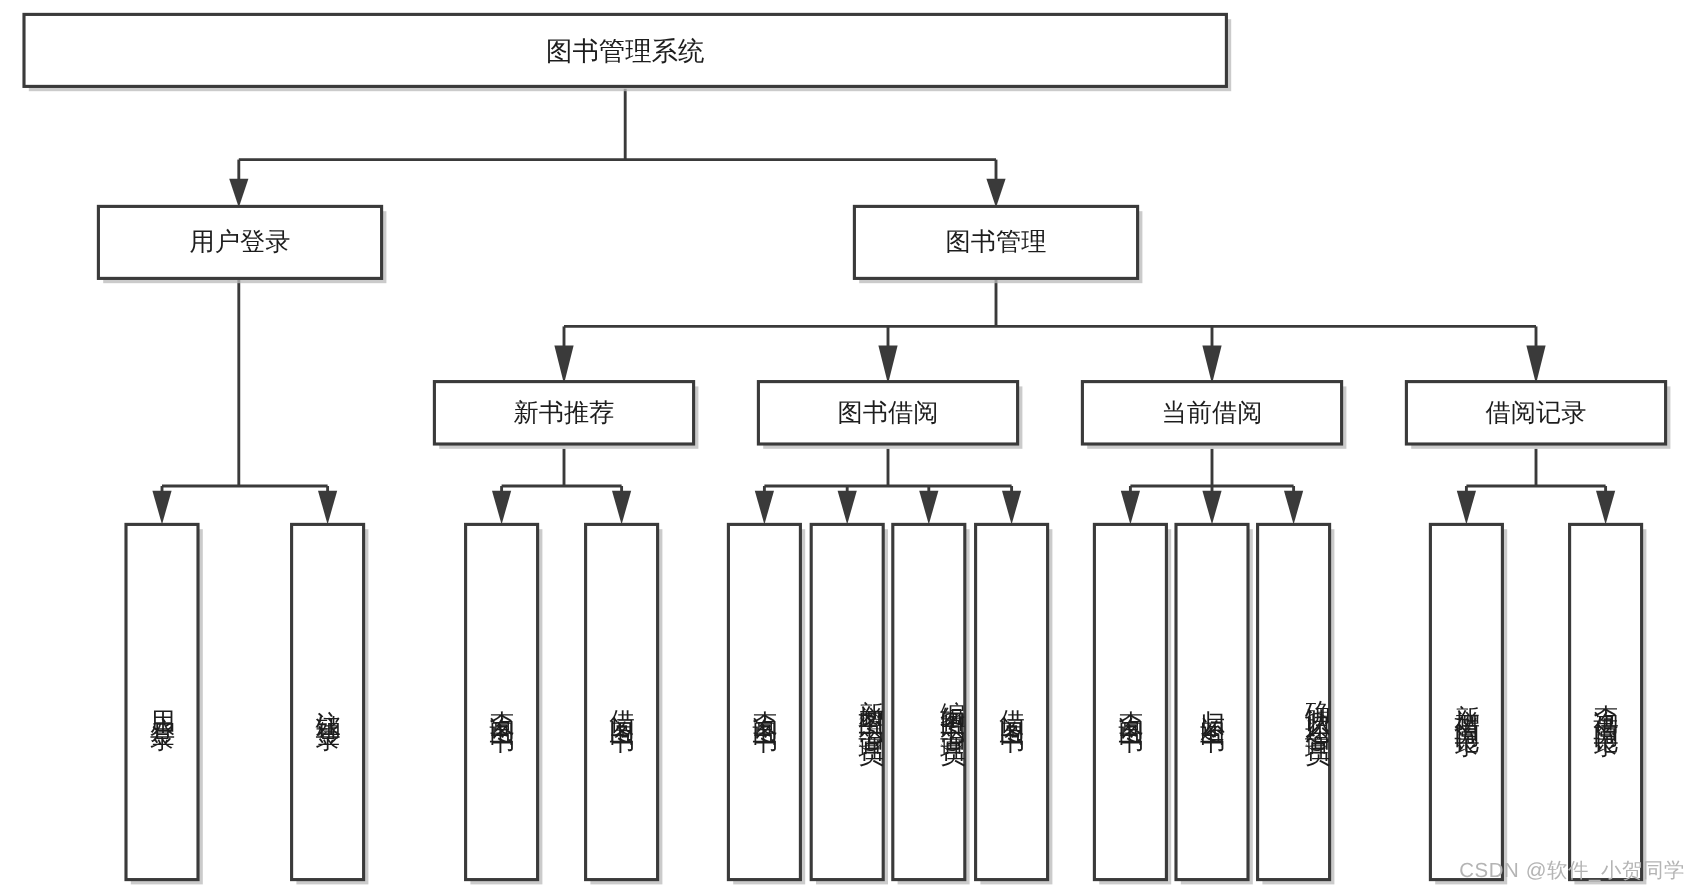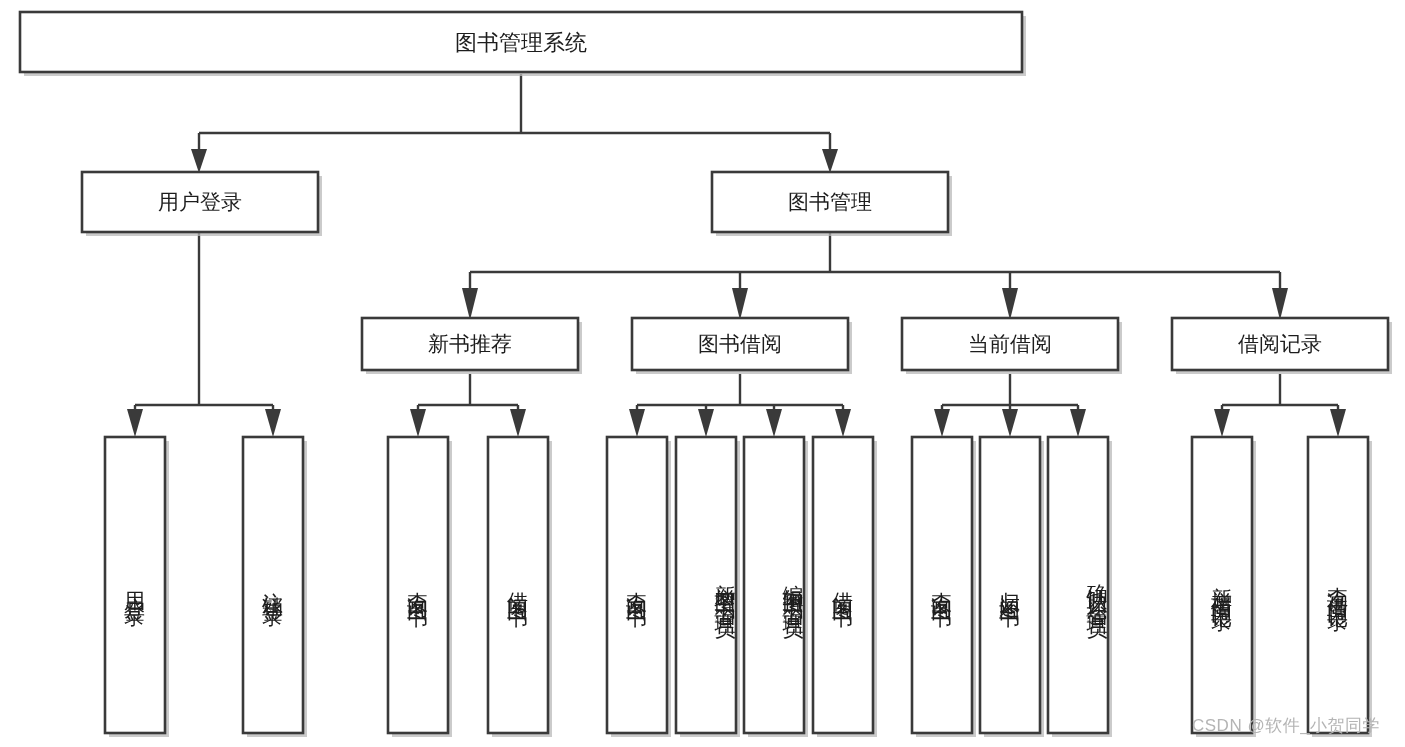--- a/index.html
+++ b/index.html
@@ -77,20 +77,21 @@
   }
   .watermark {
     position: absolute;
     left: 1192px;
     top: 714px;
     font-family: "Liberation Sans", "DejaVu Sans", sans-serif;
     font-size: 17px;
     color: #b4b4b4;
     white-space: nowrap;
     letter-spacing: 0.5px;
+    padding-left: 24px;
   }
 </style>
 </head>
 <body>
 
 <div id="diagram-root">
 
   <svg class="flow" viewBox="0 0 1405 747">
 
     <g>

